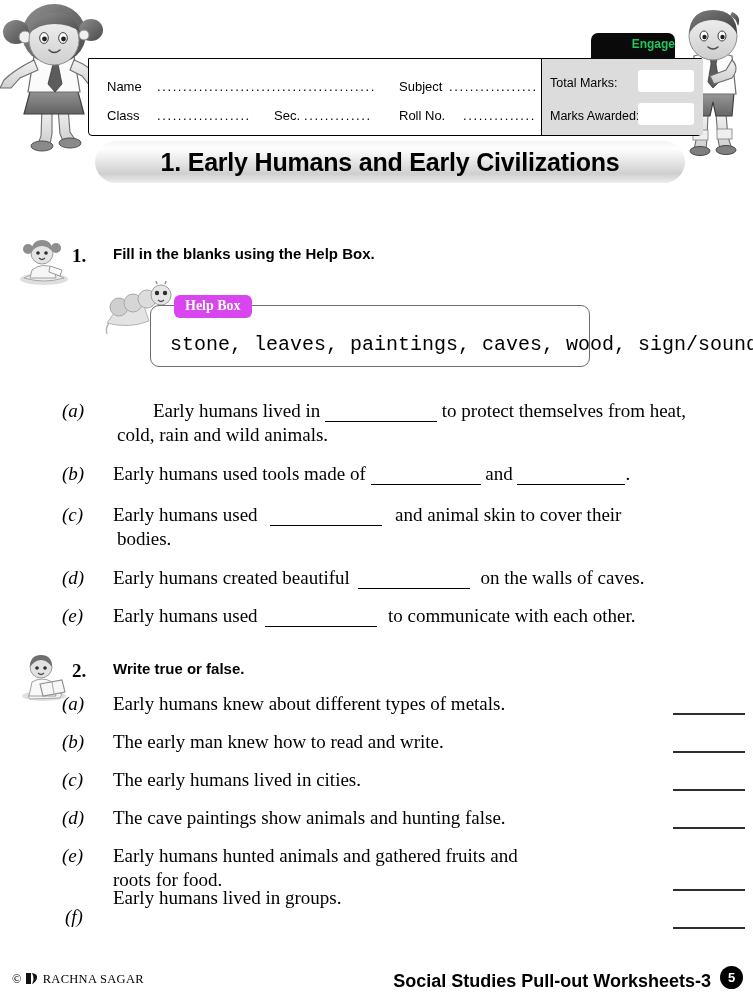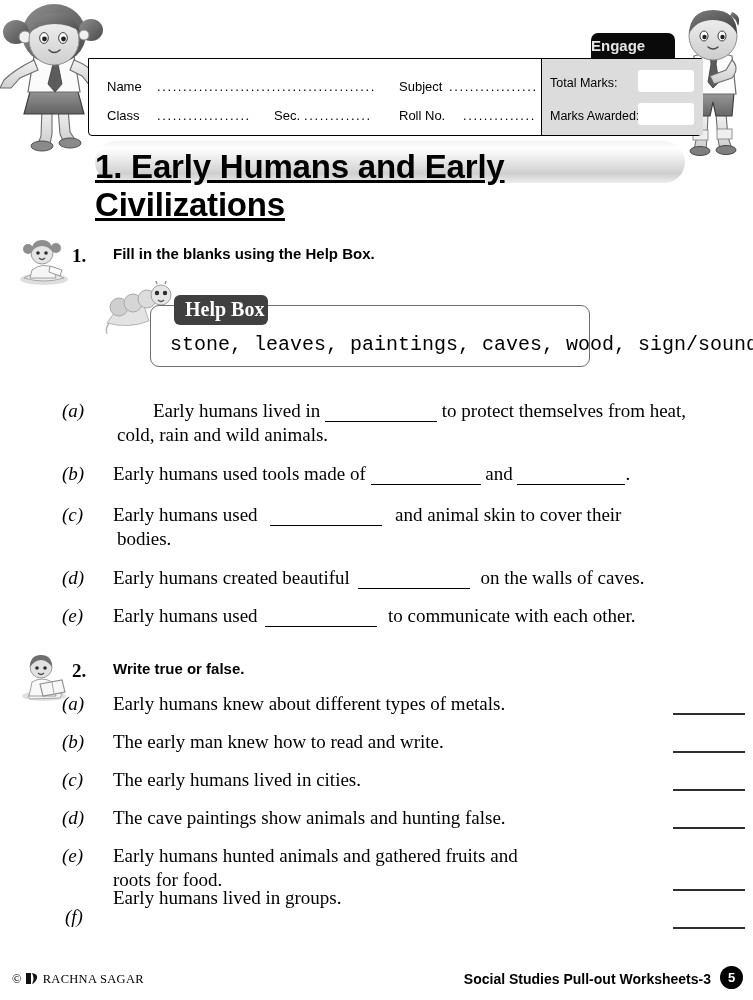--- a/index.html
+++ b/index.html
@@ -48,25 +48,25 @@
     left: 591px; top: 33px;
     width: 84px; height: 26px;
     background: #0a0a0a;
     border-radius: 7px 7px 0 0;
     z-index: 6;
   }
   .engage-tab-label {
     position: absolute;
     left: 0; top: 4px;
     width: 84px;
-    text-align: left;
-    color: #e5e5e5;
-    font-family: "Liberation Sans", sans-serif;
-    font-weight: bold;
-    font-size: 15px;
+    text-align: right;
+    color: #22c55e;
+    font-family: "Liberation Sans", sans-serif;
+    font-weight: bold;
+    font-size: 12px;
   }
 
   .info-box {
     position: absolute;
     left: 88px; top: 58px;
     width: 614px; height: 78px;
     border: 1.6px solid #000;
     border-radius: 0 0 4px 4px;
     box-sizing: border-box;
     background: #fff;
@@ -120,27 +120,26 @@
     left: 95px; top: 141px;
     width: 590px; height: 42px;
     border-radius: 21px;
     background: linear-gradient(to bottom, #f4f4f4 0%, #ffffff 18%, #e2e2e2 55%, #cfcfcf 78%, #ededed 100%);
     z-index: 4;
   }
   .title-banner-text {
     position: absolute;
     left: 0; top: 7px;
     width: 590px;
-    text-align: left;
-    font-family: "Liberation Sans", sans-serif;
-    font-weight: bold;
-    font-size: 33px;
+    text-align: center;
+    font-family: "Liberation Sans", sans-serif;
+    font-weight: bold;
+    font-size: 25px;
     letter-spacing: -0.2px;
     color: #000;
-    text-decoration: underline;
   }
 
   
   .mascot { position: absolute; }
 
   
   .q-num {
     position: absolute;
     font-family: "Liberation Serif", serif;
     font-weight: bold;
@@ -160,27 +159,27 @@
     left: 150px; top: 305px;
     width: 440px; height: 62px;
     border: 1.4px solid #6e6e6e;
     border-radius: 9px;
     box-sizing: border-box;
     background: #fff;
   }
   .helpbox-tab {
     position: absolute;
     left: 174px; top: 295px;
-    background: #404040;
+    background: #d946ef;
     border-radius: 6px;
-    padding: 3px 4px 4px 11px;
+    padding: 3px 11px 4px 11px;
     color: #fff;
     font-family: "Liberation Serif", serif;
     font-weight: bold;
-    font-size: 20px;
+    font-size: 14px;
     z-index: 3;
   }
   .helpbox-content {
     position: absolute;
     left: 170px; top: 333px;
     font-family: Liberation Mono, monospace;
     font-size: 20px;
     white-space: nowrap;
   }
 
@@ -216,21 +215,21 @@
     font-family: "Liberation Serif", serif;
     font-size: 12.5px;
     white-space: nowrap;
     letter-spacing: 0.3px;
   }
   .footer-right {
     position: absolute;
     right: 42px; top: 971px;
     font-family: "Liberation Sans", sans-serif;
     font-weight: bold;
-    font-size: 14px;
+    font-size: 18px;
     white-space: nowrap;
   }
   .page-badge {
     position: absolute;
     right: 10px; top: 966px;
     width: 23px; height: 23px;
     border-radius: 50%;
     background: #000;
     color: #fff;
     font-family: "Liberation Sans", sans-serif;

